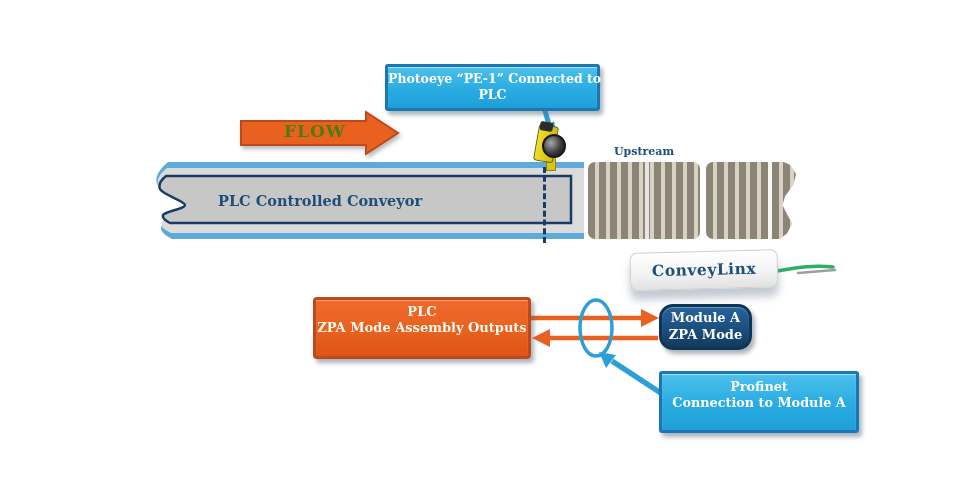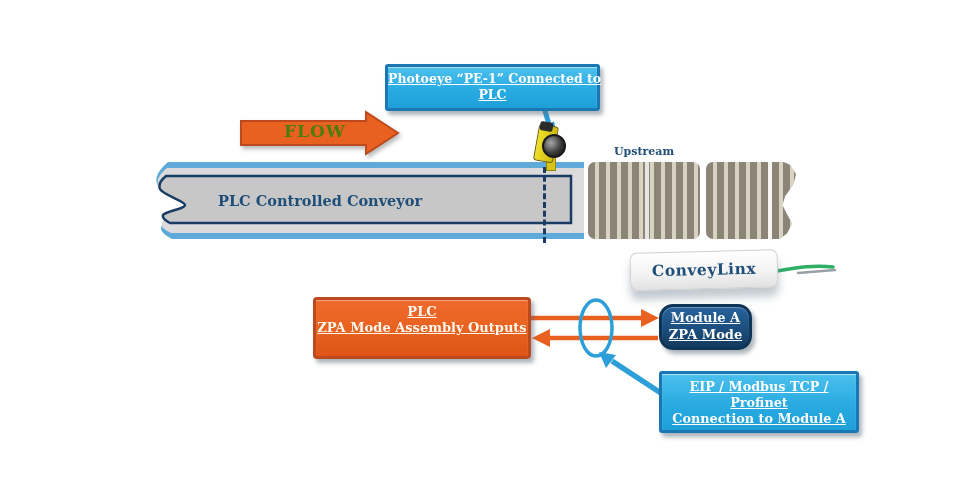--- a/index.html
+++ b/index.html
@@ -18,21 +18,21 @@
   .blue-fill{fill:var(--arrow_blue);stroke:none;}
   .orange-stroke{stroke:var(--accent_orange);fill:none;}
   .orange-fill{fill:var(--accent_orange);stroke:none;}
   .conv-outer{fill:var(--conveyor_blue);}
   .conv-mid{fill:var(--conveyor_lightgray);}
   .conv-body{fill:var(--conveyor_gray);stroke:var(--line_navy);stroke-width:2.5;}
   .wire-green{stroke:var(--wire_green);stroke-width:3.5;fill:none;stroke-linecap:round;}
   .wire-shadow{stroke:#98a0a8;stroke-width:2.5;fill:none;stroke-linecap:round;}
 
   
-  .box-line{white-space:nowrap;text-align:center;text-decoration:underline;}
+  .box-line{white-space:nowrap;text-align:center;}
 
   
   .blue-box{
     position:absolute;background:linear-gradient(180deg,#4cc0ec,var(--accent_blue) 55%,#1e9fd8);
     border:3px solid var(--blue_border);border-radius:3px;
     box-shadow:3px 4px 4px rgba(90,105,120,.5), inset 0 1px 1px rgba(255,255,255,.55);
     color:#fdfdfd;font-weight:bold;z-index:4;
   }
   .callout-photoeye{left:385px;top:64px;width:209px;height:37px;font-size:12.5px;line-height:15.5px;padding-top:4px;}
   .eip-box{left:659px;top:371px;width:194px;height:51px;font-size:12.8px;line-height:16px;padding-top:5px;}
@@ -184,18 +184,17 @@
     <div class="box-line">PLC</div>
     <div class="box-line">ZPA Mode Assembly Outputs</div>
   </div>
 
   <div class="modulea-box">
     <div class="box-line">Module A</div>
     <div class="box-line">ZPA Mode</div>
   </div>
 
   <div class="blue-box eip-box">
-    <div class="box-line">EIP / Modbus TCP /</div>
     <div class="box-line">Profinet</div>
     <div class="box-line">Connection to Module A</div>
   </div>
 
 </div>
 
 </body></html>

